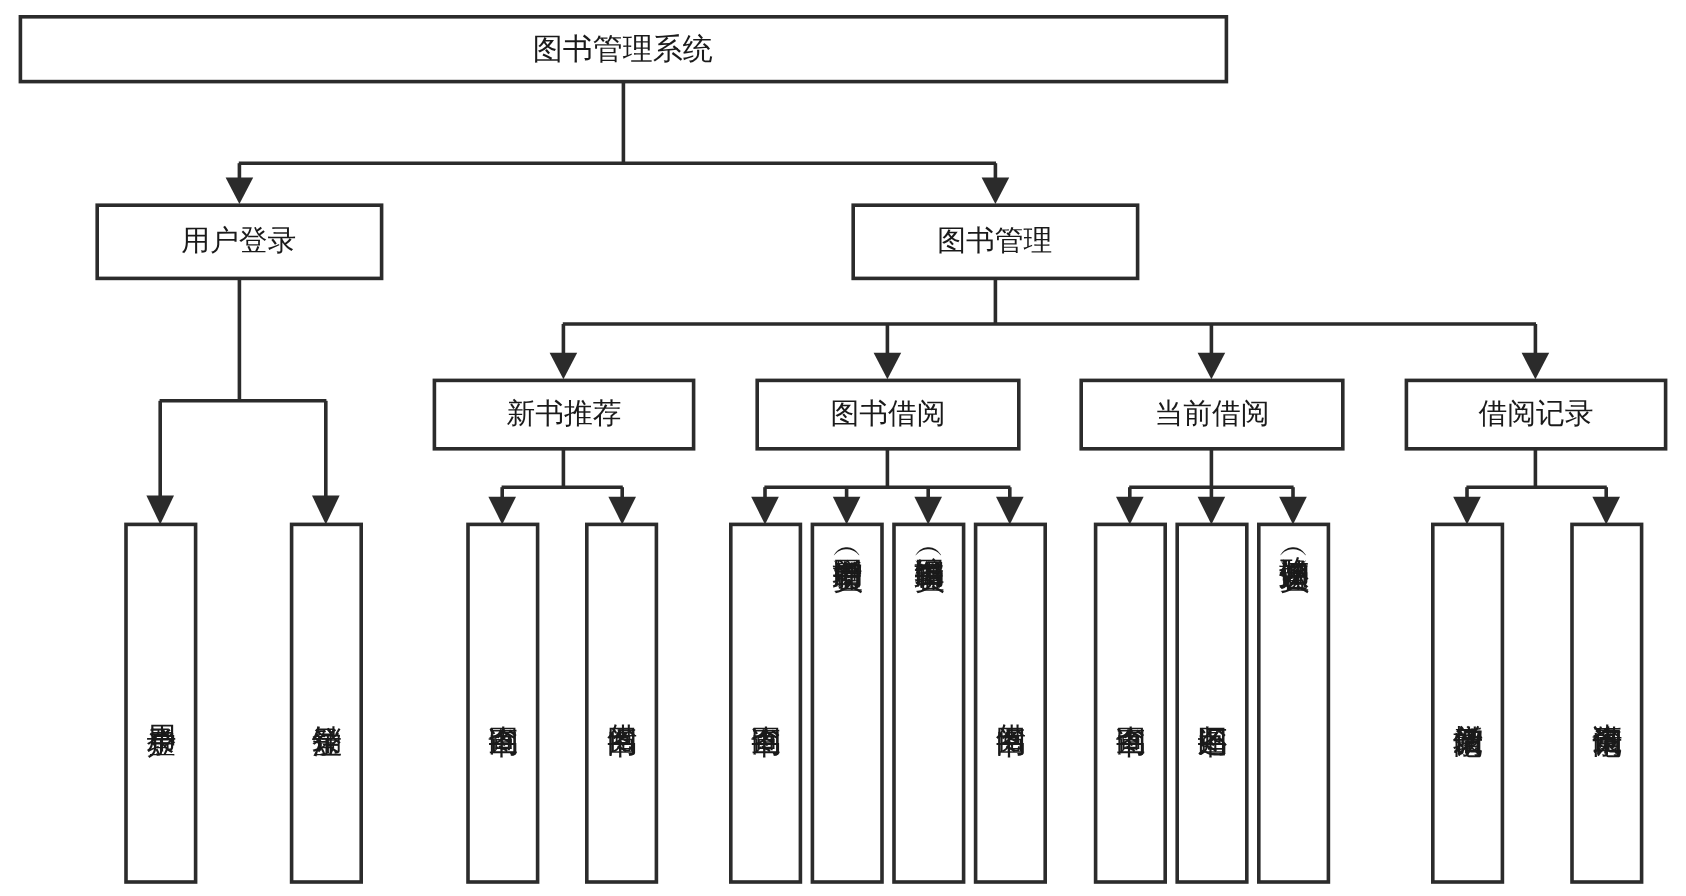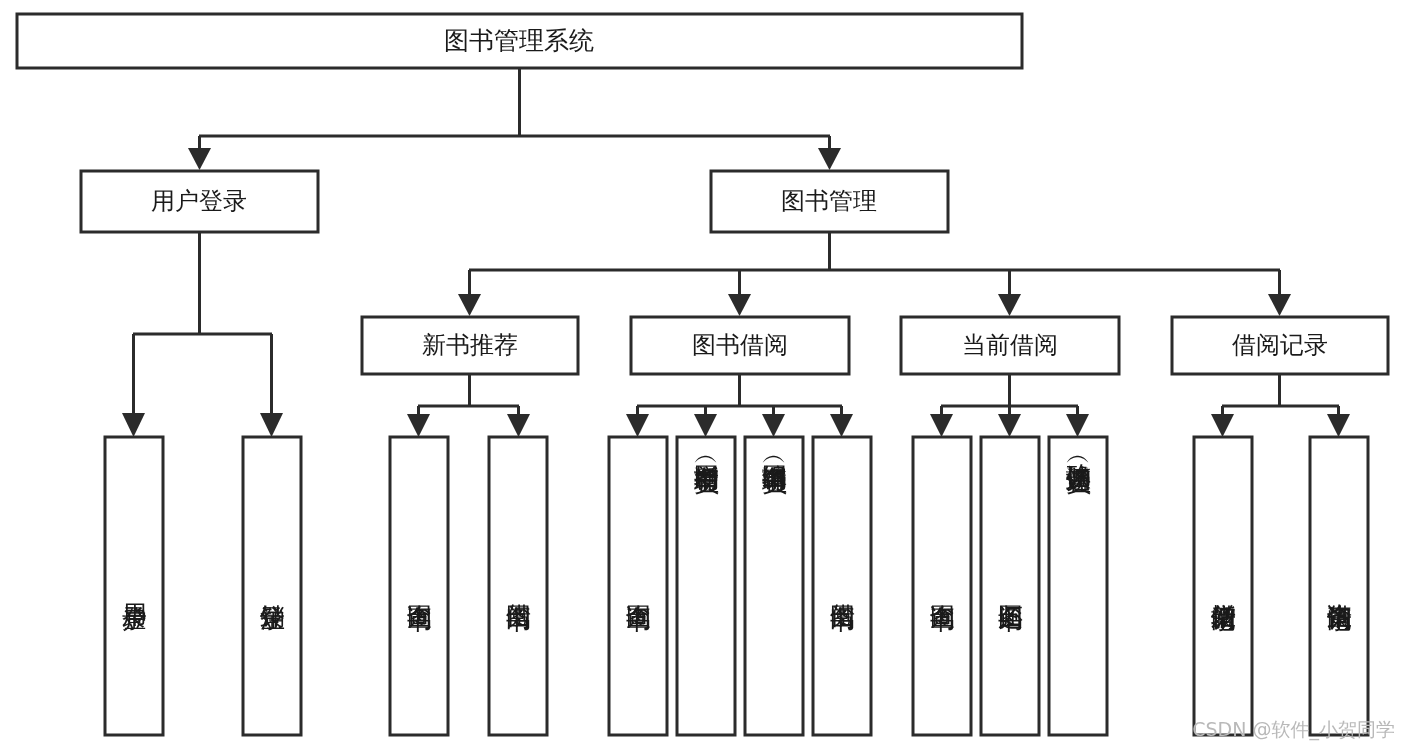--- a/index.html
+++ b/index.html
@@ -239,15 +239,14 @@
   <div class="leaf-label" style="left:745px; top:444px; width:58px; height:292px; justify-content:flex-start; display:flex; align-items:center;">编辑图书（管理员）</div>
   <div class="leaf-label" style="left:813px; top:440px; width:58px; height:292px; justify-content:center; display:flex; align-items:center;">借阅图书</div>
 
   <div class="leaf-label" style="left:913px; top:440px; width:58px; height:292px; justify-content:center; display:flex; align-items:center;">查询图书</div>
   <div class="leaf-label" style="left:981px; top:440px; width:58px; height:292px; justify-content:center; display:flex; align-items:center;">归还图书</div>
   <div class="leaf-label" style="left:1049px; top:444px; width:58px; height:292px; justify-content:flex-start; display:flex; align-items:center;">确认归还（管理员）</div>
 
   <div class="leaf-label" style="left:1194px; top:440px; width:58px; height:292px; justify-content:center; display:flex; align-items:center;">新增借阅记录</div>
   <div class="leaf-label" style="left:1310px; top:440px; width:58px; height:292px; justify-content:center; display:flex; align-items:center;">查询借阅记录</div>
 
-  <div id="watermark">CSDN @软件_小贺同学</div>
 
 </div>
 
 </body></html>

